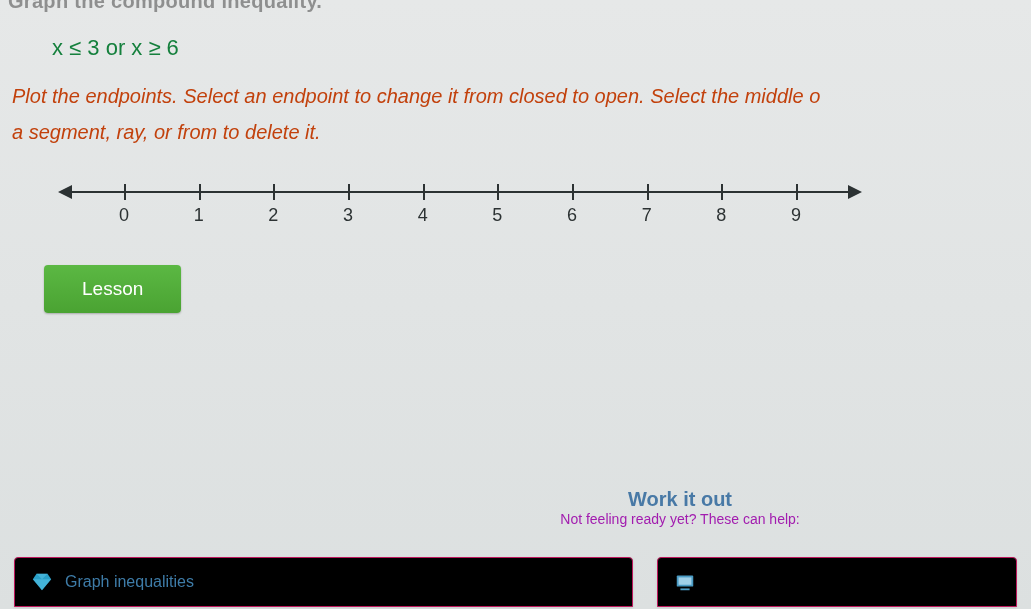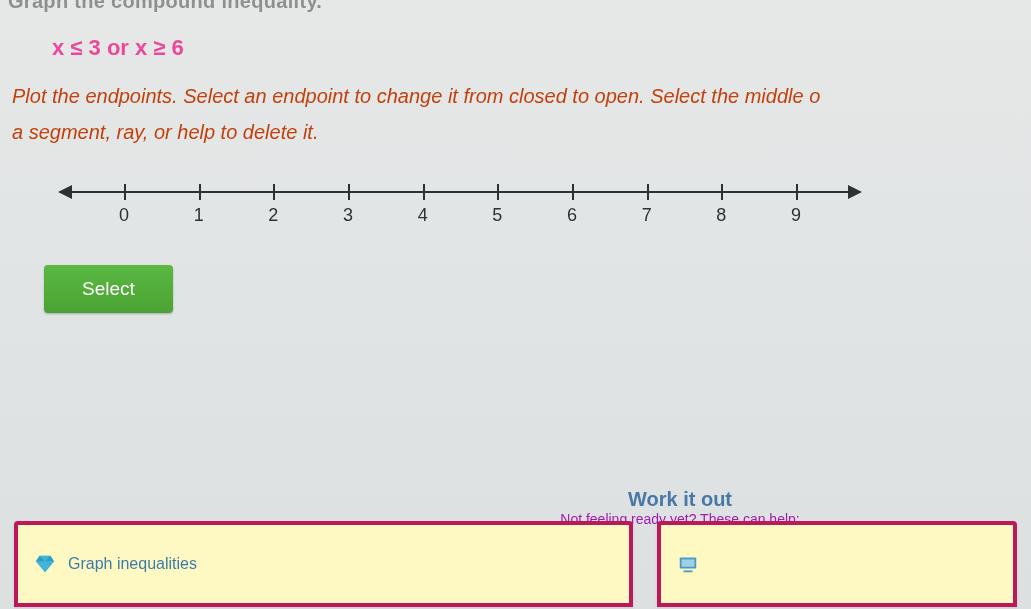--- a/index.html
+++ b/index.html
@@ -21,22 +21,22 @@
       font-weight: 700;
       color: #555;
       padding: 0 0 8px 8px;
       letter-spacing: 0.3px;
       filter: blur(0.6px);
       opacity: 0.6;
       margin-top: -10px;
     }
     .inequality {
       font-size: 22px;
-      font-weight: 700;
-      color: #ec4899;
+      font-weight: 400;
+      color: #15803d;
       padding: 14px 12px 20px 52px;
       font-family: Arial, sans-serif;
     }
     .instructions {
       font-size: 20px;
       font-style: italic;
       color: #c2410c;
       padding: 0 0 6px 12px;
       line-height: 1.5;
     }
@@ -122,24 +122,24 @@
       position: absolute;
       bottom: 0;
       left: 0;
       right: 0;
       display: flex;
       gap: 24px;
       padding: 0 14px 2px 14px;
       align-items: flex-end;
     }
     .card {
-      background: #fef9c3;
-      border: 4px solid #be185d;
+      background: #000000;
+      border: 1px solid #be185d;
       border-radius: 4px 4px 0 0;
-      padding: 28px 16px;
+      padding: 13px 16px;
       display: flex;
       align-items: center;
       gap: 12px;
       flex: 1;
       box-shadow: 0 1px 3px rgba(0,0,0,0.1);
     }
     .card-small {
       flex: 0 0 360px;
     }
     .card-icon {
@@ -162,21 +162,21 @@
 </head>
 <body>
 
 
 
 <div class="top-cutoff">Graph the compound inequality.</div>
 
 <div class="inequality">x ≤ 3 or x ≥ 6</div>
 
 <div class="instructions">Plot the endpoints. Select an endpoint to change it from closed to open. Select the middle o</div>
-<div class="instructions">a segment, ray, or help to delete it.</div>
+<div class="instructions">a segment, ray, or from to delete it.</div>
 
 <div class="numberline-wrap">
   <div class="numberline">
     <div class="nl-line"></div>
     <div class="nl-arrow-left"></div>
     <div class="nl-arrow-right"></div>
     <div id="ticks-container">
         <div class="nl-tick" style="left: 8%;"></div>
         <div class="nl-label" style="left: 8%;">0</div>
         <div class="nl-tick" style="left: 17.3333%;"></div>
@@ -194,21 +194,21 @@
         <div class="nl-tick" style="left: 73.3333%;"></div>
         <div class="nl-label" style="left: 73.3333%;">7</div>
         <div class="nl-tick" style="left: 82.6667%;"></div>
         <div class="nl-label" style="left: 82.6667%;">8</div>
         <div class="nl-tick" style="left: 92%;"></div>
         <div class="nl-label" style="left: 92%;">9</div>
       </div>
   </div>
 </div>
 
-<button class="submit-btn">Select</button>
+<button class="submit-btn">Lesson</button>
 
 <div class="workitout-block">
   <div class="workitout-title">Work it out</div>
   <div class="workitout-sub">Not feeling ready yet? These can help:</div>
 </div>
 
 <div class="bottom-cards">
   <div class="card">
     <span class="card-icon">
       <svg viewBox="0 0 24 24" width="22" height="22">

